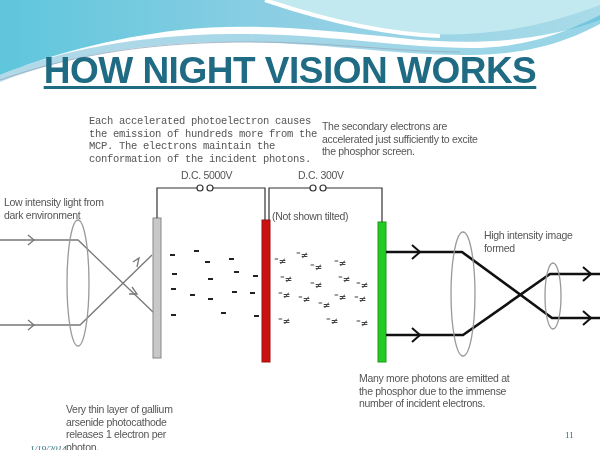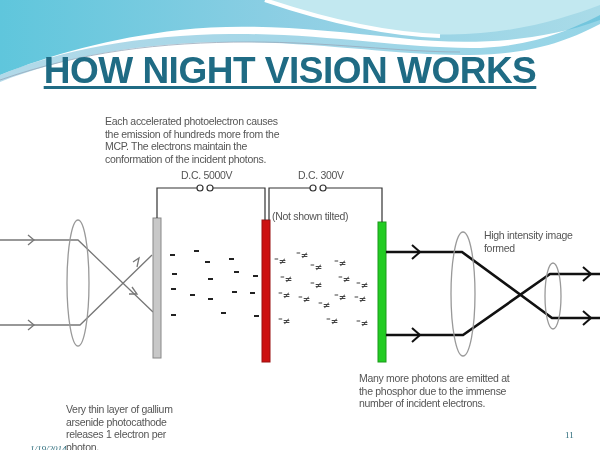--- a/index.html
+++ b/index.html
@@ -112,24 +112,29 @@
       <path d="M412,245 L420,252 L412,259" stroke-width="2"></path>
       <path d="M412,328 L420,335 L412,342" stroke-width="2"></path>
       <path d="M583,267 L591,274 L583,281" stroke-width="2"></path>
       <path d="M583,311 L591,318 L583,325" stroke-width="2"></path>
     </g>
 
     <ellipse cx="463" cy="294" rx="12" ry="62" fill="none" stroke="#999" stroke-width="1.3"></ellipse>
     <ellipse cx="553" cy="296" rx="8" ry="33" fill="none" stroke="#999" stroke-width="1.3"></ellipse>
   </svg>
 
-  <div class="lbl" style="left:105px;top:15px;">Each accelerated photoelectron causes
+  <div class="lbl" style="left:4px;top:96px;">Low intensity light from
+dark environment</div>
+  <div class="lbl" style="left:89px;top:15px;font-family:Liberation Mono, monospace;">Each accelerated photoelectron causes
 the emission of hundreds more from the
 MCP. The electrons maintain the
 conformation of the incident photons.</div>
+  <div class="lbl" style="left:322px;top:20px;">The secondary electrons are
+accelerated just sufficiently to excite
+the phosphor screen.</div>
   <div class="lbl" style="left:181px;top:69px;">D.C. 5000V</div>
   <div class="lbl" style="left:298px;top:69px;">D.C. 300V</div>
   <div class="lbl" style="left:272px;top:110px;">(Not shown tilted)</div>
   <div class="lbl" style="left:484px;top:129px;">High intensity image
 formed</div>
   <div class="lbl" style="left:66px;top:263px;margin-top:40px;">Very thin layer of gallium
 arsenide photocathode
 releases 1 electron per
 photon.</div>
   <div class="lbl" style="left:359px;top:272px;">Many more photons are emitted at

